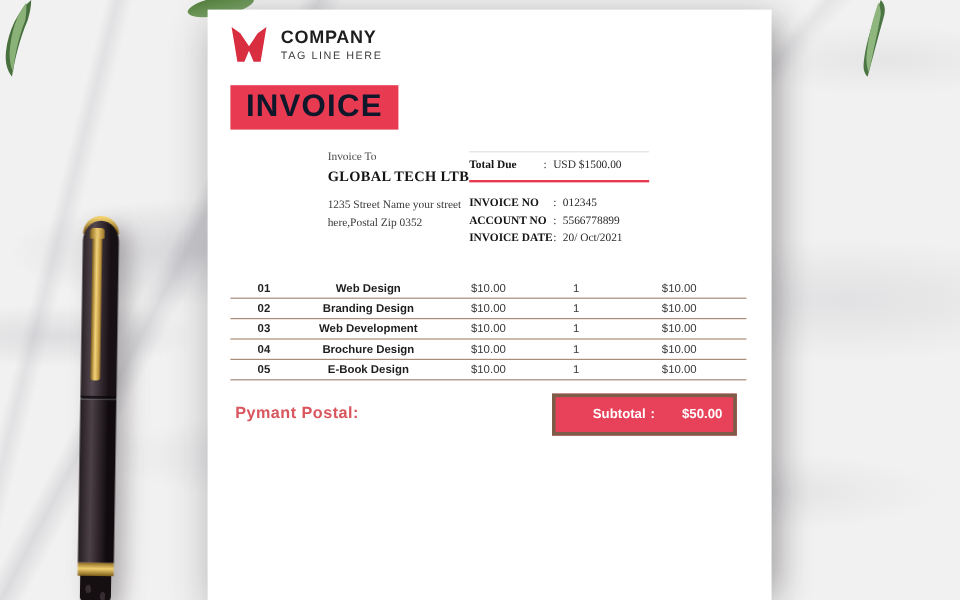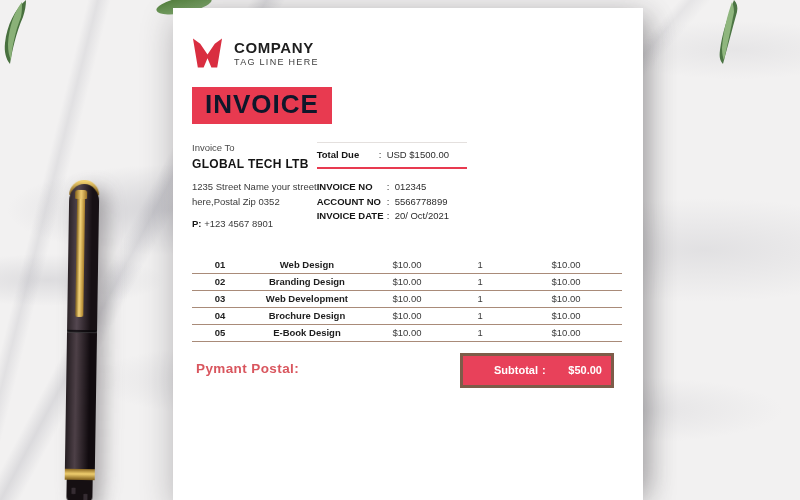--- a/index.html
+++ b/index.html
@@ -58,29 +58,29 @@
   
   .page { position:absolute; left:173px; top:8px; width:470px; height:492px;
       background:#ffffff; z-index:2; overflow:hidden;
       box-shadow:0 10px 30px rgba(50,48,52,.30), 16px 0 24px -10px rgba(50,48,52,.26); }
 
   
   .deco { position:absolute; right:0; top:0; width:160px; height:120px; }
 
   .page-content { position:relative; padding:0 21px 0 19px; }
 
-  .logo-row { padding-top:24px; display:flex; align-items:center; gap:11px; }
+  .logo-row { padding-top:8px; display:flex; align-items:center; gap:11px; }
   .logo-m { width:31px; height:42px; }
   .company-name { font-size:15px; font-weight:bold; color:#1e1e1e; letter-spacing:.6px; }
   .tagline { font-size:9px; color:#3c3c3c; letter-spacing:1.3px; margin-top:1px; }
 
   .invoice-banner { display:inline-block; margin-top:13px; background:#e83a50; color:#0f172a;
       font-size:26px; font-weight:bold; letter-spacing:1px; padding:2px 13px 4px 13px; }
 
-  .info-row { display:flex; justify-content:flex-start; margin-top:18px; }
+  .info-row { display:flex; justify-content:center; margin-top:18px;font-family:Liberation Serif, serif; }
   .bill-to { font-size:9.5px; color:#3a3a3a; }
   .bill-to-label { color:#4a4a4a; }
   .client-name { font-size:12px; font-weight:bold; color:#141414; margin:4px 0 9px; letter-spacing:.3px; }
   .addr { line-height:1.55; }
   .contact { margin-top:7px; line-height:1.6; }
   .contact b { color:#161616; }
 
   .summary { width:150px; font-size:9.5px; color:#2c2c2c; }
   .total-due-row { display:flex; border-top:1px solid #e4e0de; padding:6px 0 7px;
       border-bottom:2px solid #e83a50; }
@@ -166,21 +166,20 @@
 
       <div class="info-row">
         <div class="bill-to">
           <div class="bill-to-label">Invoice To</div>
           <div class="client-name">GLOBAL TECH LTB</div>
           <div class="addr">
             <div>1235 Street Name your street</div>
             <div>here,Postal Zip 0352</div>
           </div>
           <div class="contact">
-            <div><b>P:</b> <span>+123 4567 8901</span></div>
           </div>
         </div>
 
         <div class="summary">
           <div class="total-due-row">
             <span class="lbl">Total Due</span>
             <span class="sep">:</span>
             <span>USD $1500.00</span>
           </div>
           <div class="meta">

